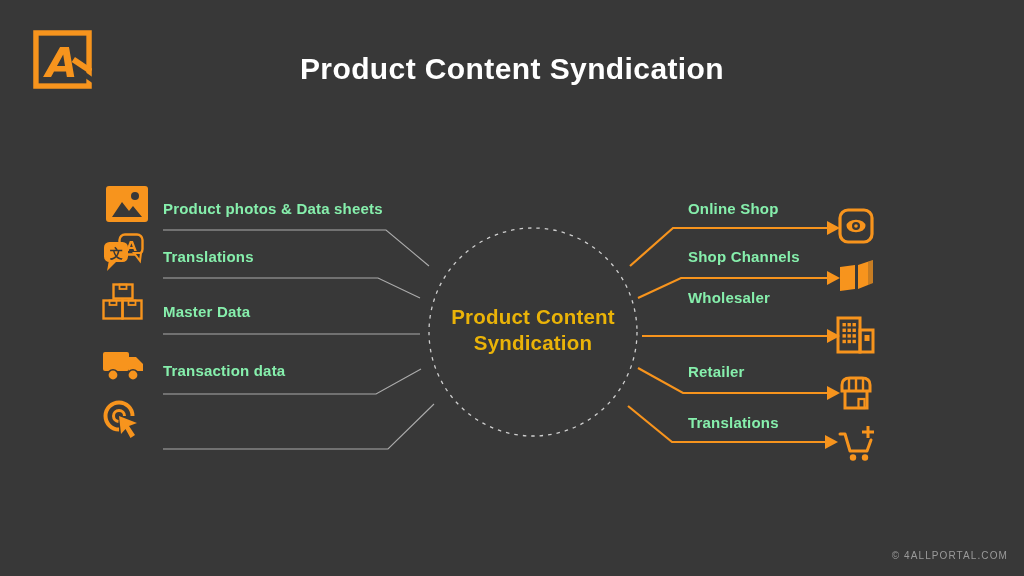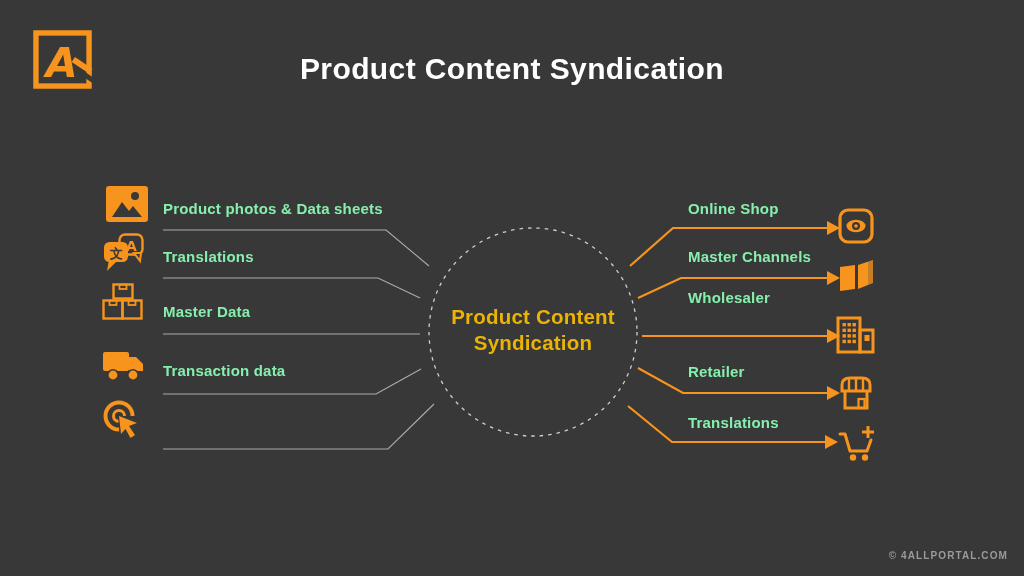--- a/index.html
+++ b/index.html
@@ -21,21 +21,21 @@
     font-size:15px;font-weight:bold;letter-spacing:.2px;color:#86efac;
   }
   .icon{position:absolute;}
   .hub-label{
     position:absolute;left:423px;top:304px;width:220px;
     text-align:center;font-size:20.5px;font-weight:bold;line-height:26px;
     color:#eab308;letter-spacing:.2px;
   }
   .copyright{
     position:absolute;right:16px;top:550px;
-    font-size:10px;letter-spacing:1.1px;color:#9a9a9a;font-weight:bold;
+    font-size:10px;letter-spacing:1.1px;color:#9a9a9a;font-weight:normal;
   }
 </style>
 </head>
 <body>
 
 <div class="canvas">
 
   <svg class="connectors" viewBox="0 0 1024 576" xmlns="http://www.w3.org/2000/svg">
 
     <g stroke="#c0c0c0" stroke-width="1.1" fill="none" opacity="0.85">
@@ -134,21 +134,21 @@
       <polygon points="17,17 35,24 27,27 33,36 28.5,39 23.5,30 19,35" fill="#F7941D"></polygon>
     </svg>
   </div>
 
   <span class="label" style="left:163px;top:200px">Product photos &amp; Data sheets</span>
   <span class="label" style="left:163px;top:248px">Translations</span>
   <span class="label" style="left:163px;top:303px">Master Data</span>
   <span class="label" style="left:163px;top:362px">Transaction data</span>
 
   <span class="label" style="left:688px;top:200px">Online Shop</span>
-  <span class="label" style="left:688px;top:248px">Master Channels</span>
+  <span class="label" style="left:688px;top:248px">Shop Channels</span>
   <span class="label" style="left:688px;top:289px">Wholesaler</span>
   <span class="label" style="left:688px;top:363px">Retailer</span>
   <span class="label" style="left:688px;top:414px">Translations</span>
 
   <div class="icon" style="left:838px;top:208px">
     <svg viewBox="0 0 36 36" width="36" height="36">
       <rect x="2" y="2" width="32" height="32" rx="8" fill="none" stroke="#F7941D" stroke-width="3.2"></rect>
       <ellipse cx="18" cy="18" rx="9.5" ry="6.2" fill="#F7941D"></ellipse>
       <circle cx="18" cy="18" r="4" fill="#383838"></circle>
       <circle cx="18" cy="18" r="1.8" fill="#F7941D"></circle>

